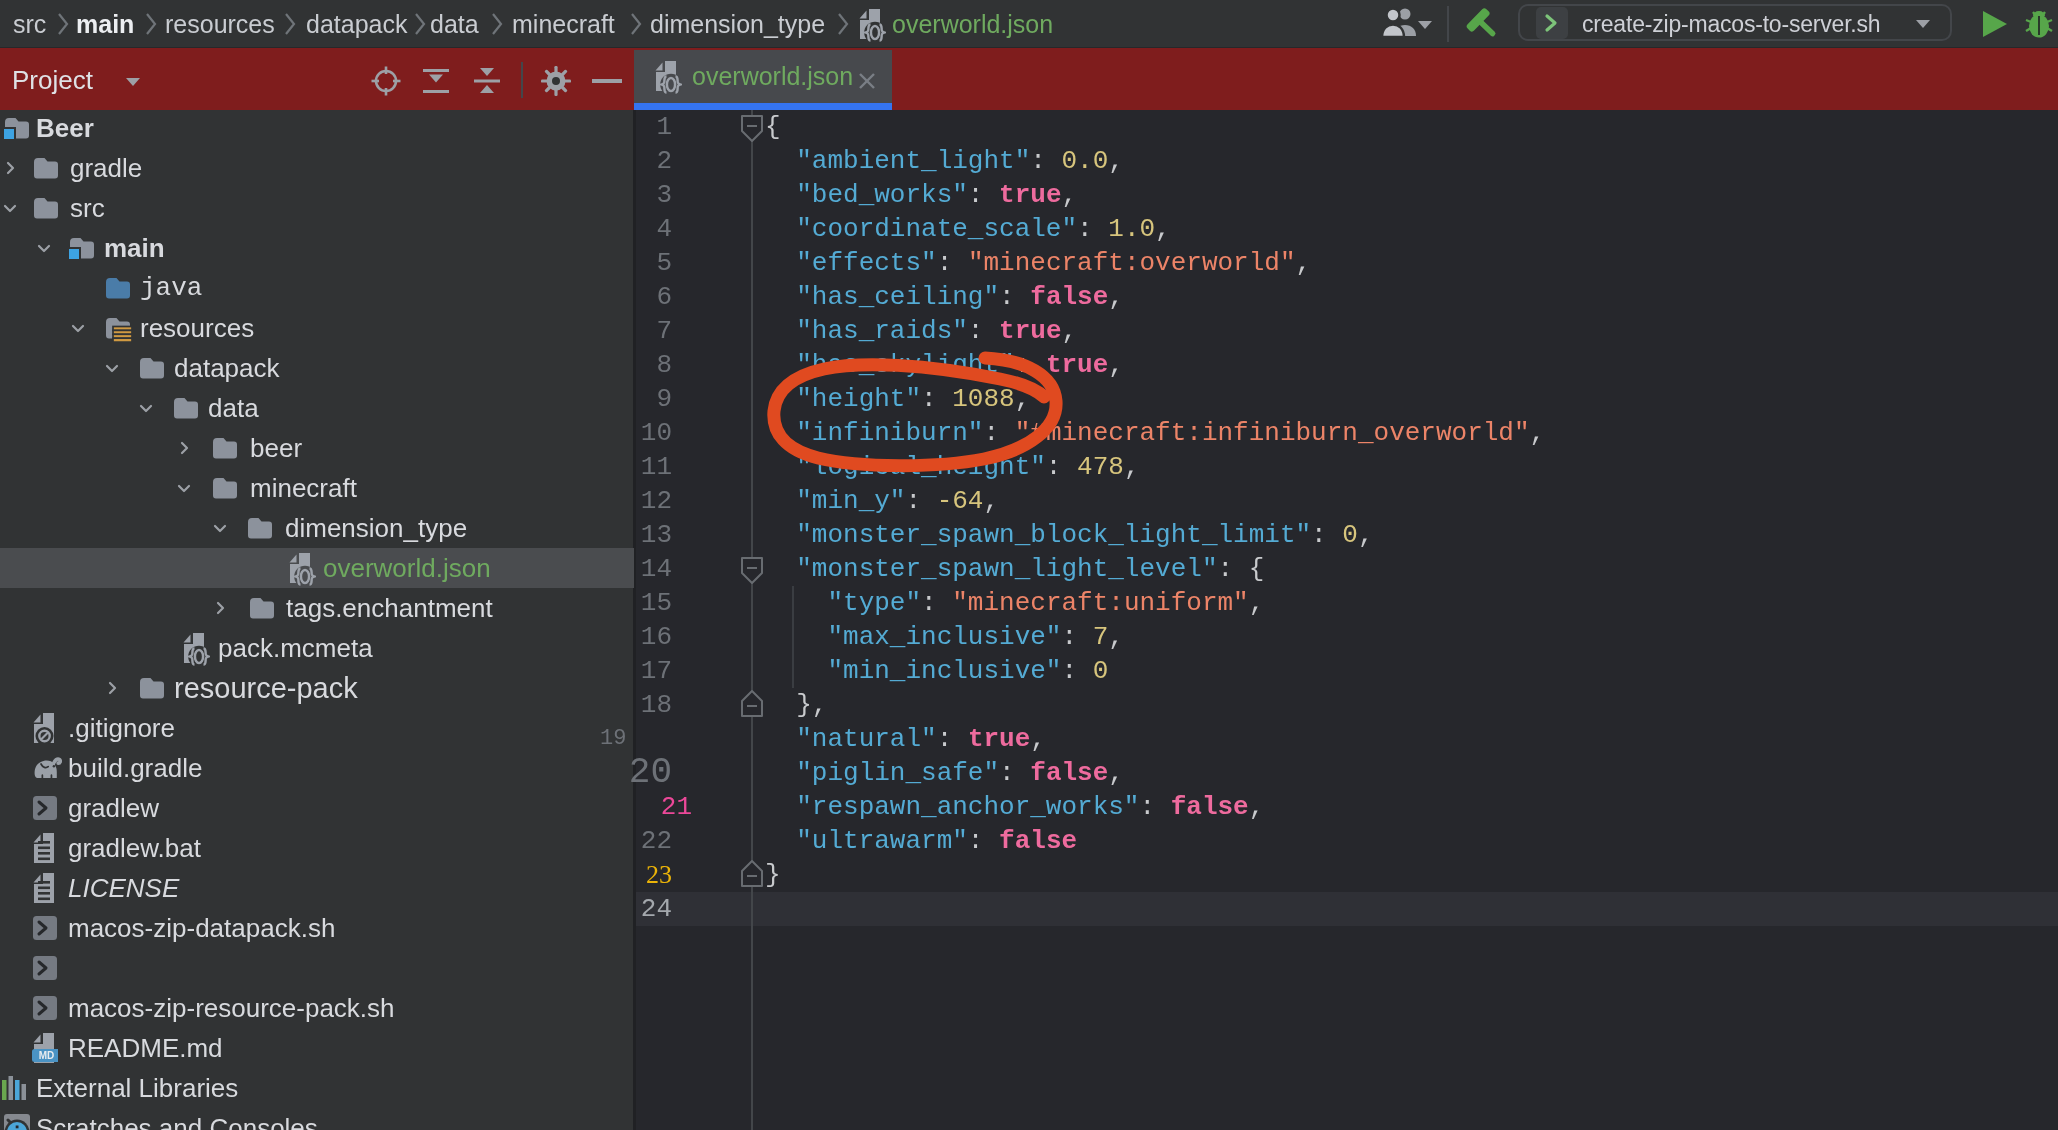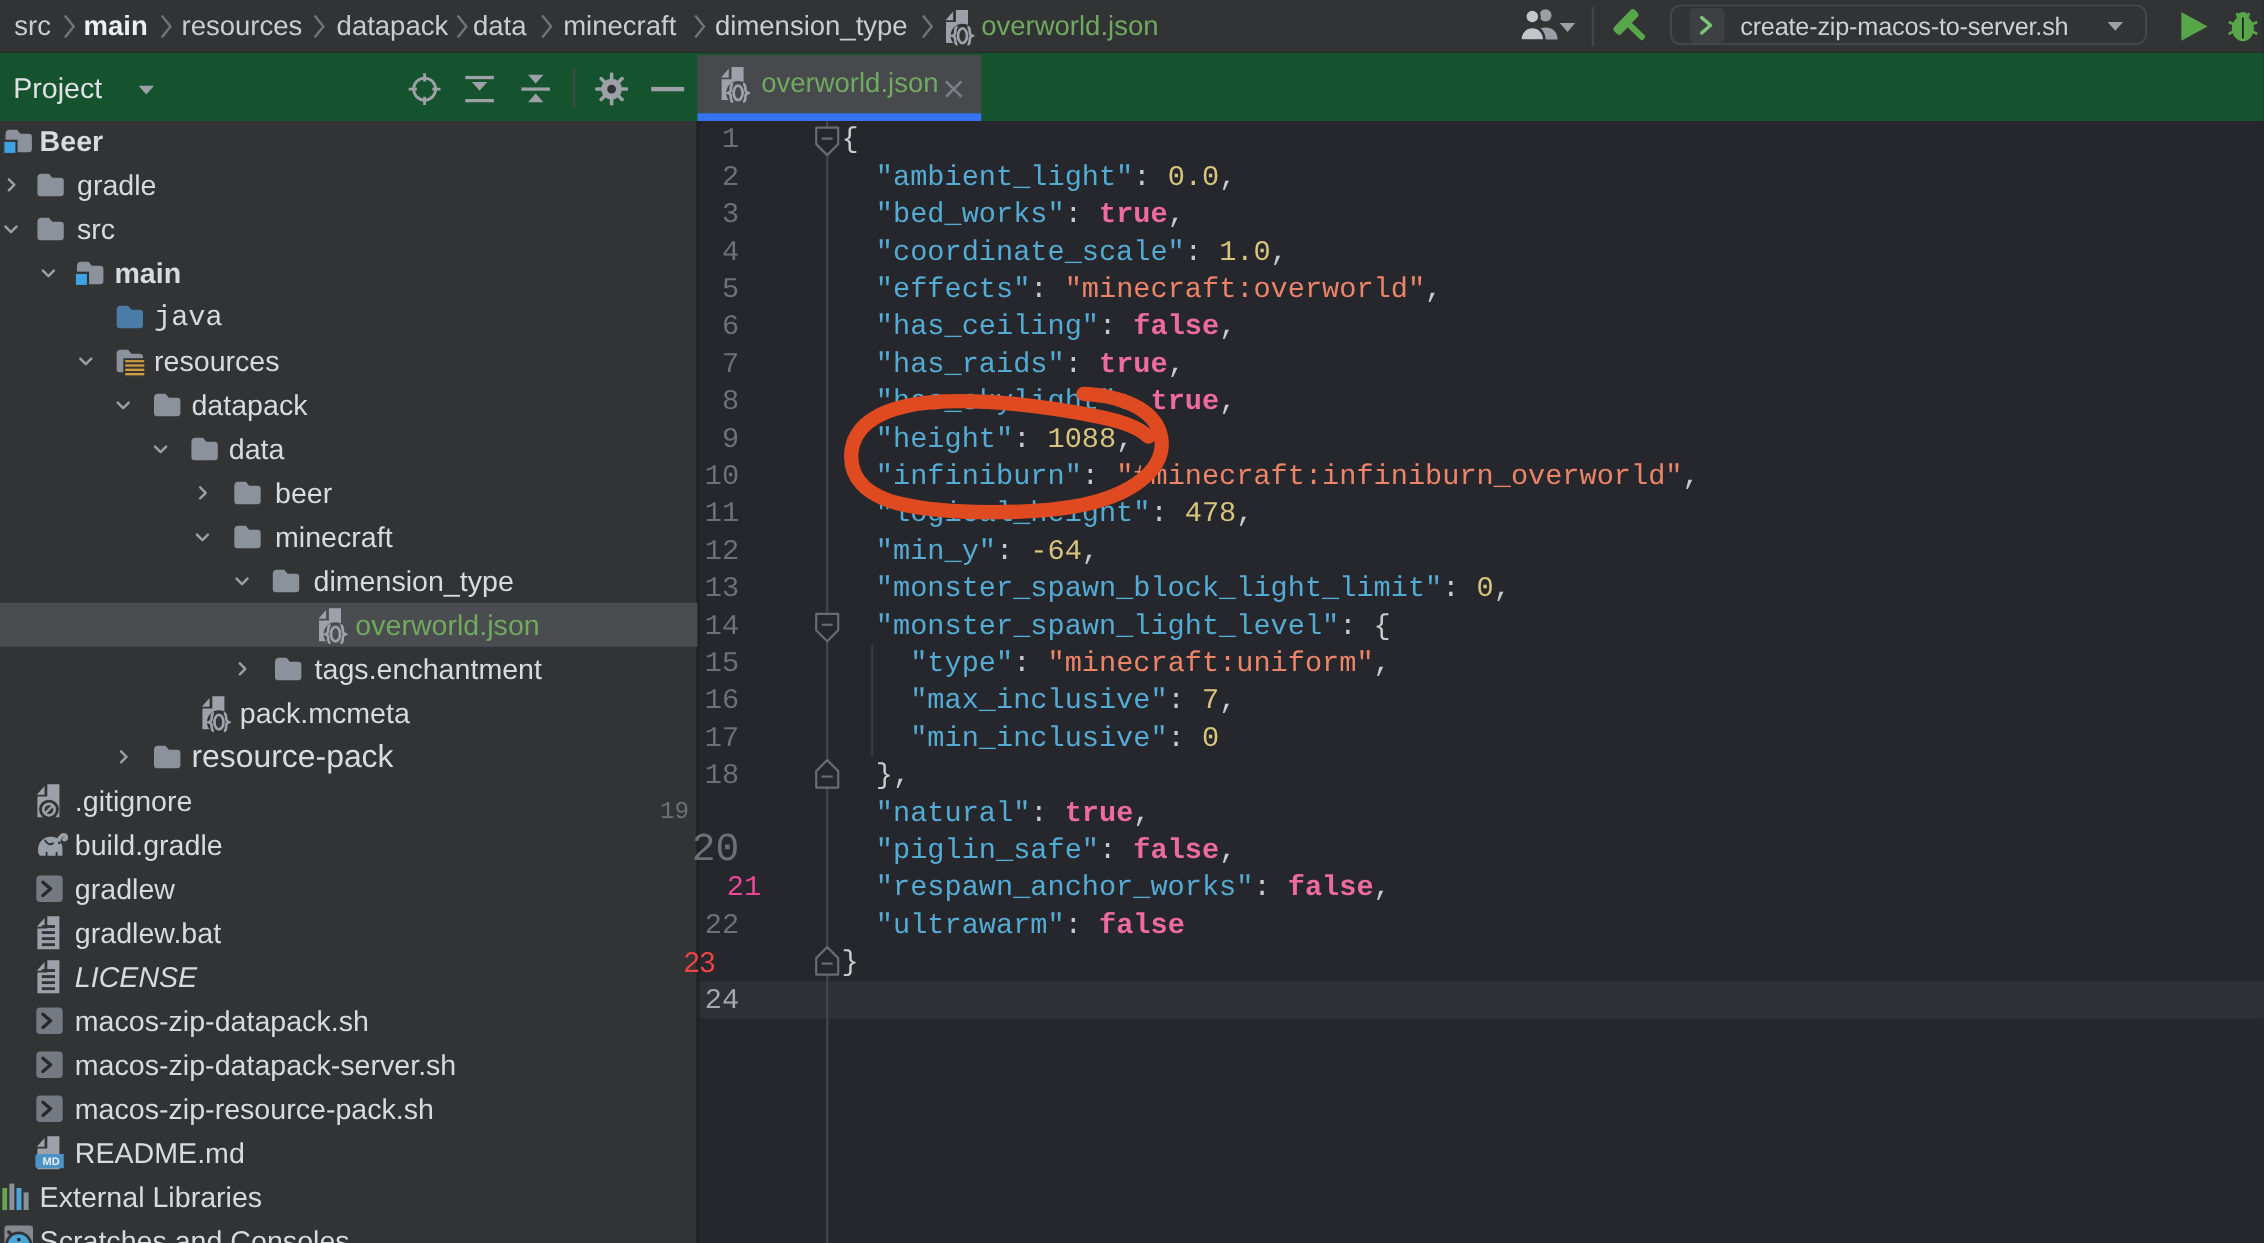--- a/index.html
+++ b/index.html
@@ -48,21 +48,21 @@
 <div style="position:absolute;left:600px;top:688px;width:72px;height:34px;line-height:34px;text-align:right;font-family:'Liberation Mono',monospace;font-size:26px;color:#6d7177">18</div>
 <div style="position:absolute;left:765px;top:688px;height:34px;line-height:34px;font-family:'Liberation Mono',monospace;font-size:26px;white-space:pre">  <span style="color:#c8cacd;">},</span></div>
 <div style="position:absolute;left:600px;top:722px;width:72px;height:34px;line-height:34px;text-align:left;font-family:'Liberation Mono',monospace;font-size:22px;color:#6d7177">19</div>
 <div style="position:absolute;left:765px;top:722px;height:34px;line-height:34px;font-family:'Liberation Mono',monospace;font-size:26px;white-space:pre">  <span style="color:#54abd4;">"natural"</span><span style="color:#c8cacd;">: </span><span style="color:#ee6b9e;font-weight:bold;">true</span><span style="color:#c8cacd;">,</span></div>
 <div style="position:absolute;left:600px;top:756px;width:72px;height:34px;line-height:34px;text-align:right;font-family:'Liberation Mono',monospace;font-size:36px;color:#6d7177">20</div>
 <div style="position:absolute;left:765px;top:756px;height:34px;line-height:34px;font-family:'Liberation Mono',monospace;font-size:26px;white-space:pre">  <span style="color:#54abd4;">"piglin_safe"</span><span style="color:#c8cacd;">: </span><span style="color:#ee6b9e;font-weight:bold;">false</span><span style="color:#c8cacd;">,</span></div>
 <div style="position:absolute;left:620px;top:790px;width:72px;height:34px;line-height:34px;text-align:right;font-family:'Liberation Mono',monospace;font-size:26px;color:#ec4899">21</div>
 <div style="position:absolute;left:765px;top:790px;height:34px;line-height:34px;font-family:'Liberation Mono',monospace;font-size:26px;white-space:pre">  <span style="color:#54abd4;">"respawn_anchor_works"</span><span style="color:#c8cacd;">: </span><span style="color:#ee6b9e;font-weight:bold;">false</span><span style="color:#c8cacd;">,</span></div>
 <div style="position:absolute;left:600px;top:824px;width:72px;height:34px;line-height:34px;text-align:right;font-family:'Liberation Mono',monospace;font-size:26px;color:#6d7177">22</div>
 <div style="position:absolute;left:765px;top:824px;height:34px;line-height:34px;font-family:'Liberation Mono',monospace;font-size:26px;white-space:pre">  <span style="color:#54abd4;">"ultrawarm"</span><span style="color:#c8cacd;">: </span><span style="color:#ee6b9e;font-weight:bold;">false</span></div>
-<div style="position:absolute;left:600px;top:858px;width:72px;height:34px;line-height:34px;text-align:center;font-family:Liberation Sans, sans-serif;font-size:26px;color:#ef4444">23</div>
+<div style="position:absolute;left:600px;top:858px;width:72px;height:34px;line-height:34px;text-align:right;font-family:Liberation Serif, serif;font-size:26px;color:#eab308">23</div>
 <div style="position:absolute;left:765px;top:858px;height:34px;line-height:34px;font-family:'Liberation Mono',monospace;font-size:26px;white-space:pre"><span style="color:#c8cacd;">}</span></div>
 <div style="position:absolute;left:600px;top:892px;width:72px;height:34px;line-height:34px;text-align:right;font-family:'Liberation Mono',monospace;font-size:26px;color:#a4a8ad">24</div>
 <svg style="position:absolute;left:0;top:0" width="2058" height="1130" viewBox="0 0 2058 1130">
     <path d="M742 116 H762 V131 L752 141 L742 131 Z" fill="#26272c" stroke="#686c71" stroke-width="2" stroke-linejoin="round"></path>
     <line x1="747" y1="126" x2="757" y2="126" stroke="#686c71" stroke-width="2"></line>
     <path d="M742 558 H762 V573 L752 583 L742 573 Z" fill="#26272c" stroke="#686c71" stroke-width="2" stroke-linejoin="round"></path>
     <line x1="747" y1="568" x2="757" y2="568" stroke="#686c71" stroke-width="2"></line>
     <path d="M742 716 H762 V701 L752 691 L742 701 Z" fill="#26272c" stroke="#686c71" stroke-width="2" stroke-linejoin="round"></path>
     <line x1="747" y1="706" x2="757" y2="706" stroke="#686c71" stroke-width="2"></line>
     <path d="M742 886 H762 V871 L752 861 L742 871 Z" fill="#26272c" stroke="#686c71" stroke-width="2" stroke-linejoin="round"></path>
@@ -262,21 +262,20 @@
 <rect x="1" y="1" width="24" height="24" rx="3.5" fill="#757a82"></rect>
 <path d="M7 7 L14 13 L7 19" fill="none" stroke="#26282b" stroke-width="3" stroke-linecap="round" stroke-linejoin="round"></path>
 </svg>
     <span style="position:absolute;left:68px;top:6px;font-size:26px;line-height:28px;font-weight:normal;color:#d8dade">macos-zip-datapack.sh</span>
   </div>
 <div style="position:absolute;left:0;top:948px;width:634px;height:40px;">
     <svg style="position:absolute;left:32px;top:7px" width="26" height="26" viewBox="0 0 26 26">
 <rect x="1" y="1" width="24" height="24" rx="3.5" fill="#757a82"></rect>
 <path d="M7 7 L14 13 L7 19" fill="none" stroke="#26282b" stroke-width="3" stroke-linecap="round" stroke-linejoin="round"></path>
 </svg>
-    <span style="position:absolute;left:68px;top:6px;font-size:26px;line-height:28px;font-weight:normal;color:#d8dade">macos-zip-datapack-server.sh</span>
   </div>
 <div style="position:absolute;left:0;top:988px;width:634px;height:40px;">
     <svg style="position:absolute;left:32px;top:7px" width="26" height="26" viewBox="0 0 26 26">
 <rect x="1" y="1" width="24" height="24" rx="3.5" fill="#757a82"></rect>
 <path d="M7 7 L14 13 L7 19" fill="none" stroke="#26282b" stroke-width="3" stroke-linecap="round" stroke-linejoin="round"></path>
 </svg>
     <span style="position:absolute;left:68px;top:6px;font-size:26px;line-height:28px;font-weight:normal;color:#d8dade">macos-zip-resource-pack.sh</span>
   </div>
 <div style="position:absolute;left:0;top:1028px;width:634px;height:40px;">
     <svg style="position:absolute;left:32px;top:4px" width="26" height="32" viewBox="0 0 26 32">
@@ -378,21 +377,21 @@
 <line x1="4" y1="13" x2="9" y2="15"></line>
         <line x1="30" y1="13" x2="25" y2="15"></line>
 <line x1="4" y1="24" x2="9" y2="21"></line>
         <line x1="30" y1="24" x2="25" y2="21"></line>
 </g>
 <ellipse cx="17" cy="19" rx="10" ry="11.5" fill="#57a64a"></ellipse>
 <path d="M11 9 a6 5 0 0 1 12 0 z" fill="#57a64a"></path>
 <line x1="17" y1="9" x2="17" y2="28" stroke="#1e1f22" stroke-width="1.6"></line>
 </svg>
   </div>
-<div style="position:absolute;left:0;top:48px;width:2058px;height:62px;background:#14532d">
+<div style="position:absolute;left:0;top:48px;width:2058px;height:62px;background:#7f1d1d">
     <span style="position:absolute;left:12px;top:17px;font-size:26px;color:#dfe1e5">Project</span>
     <svg style="position:absolute;left:122px;top:26px" width="22" height="16" viewBox="0 0 22 16">
       <path d="M4 4 L11 12 L18 4 Z" fill="#9da0a6"></path>
     </svg>
     <svg style="position:absolute;left:370px;top:17px" width="32" height="32" viewBox="0 0 32 32">
 <circle cx="16" cy="16" r="10" fill="none" stroke="#9da0a6" stroke-width="2.6"></circle>
 <g stroke="#9da0a6" stroke-width="2.6">
         <line x1="16" y1="1.5" x2="16" y2="9"></line>
         <line x1="16" y1="23" x2="16" y2="30.5"></line>
         <line x1="1.5" y1="16" x2="9" y2="16"></line>

